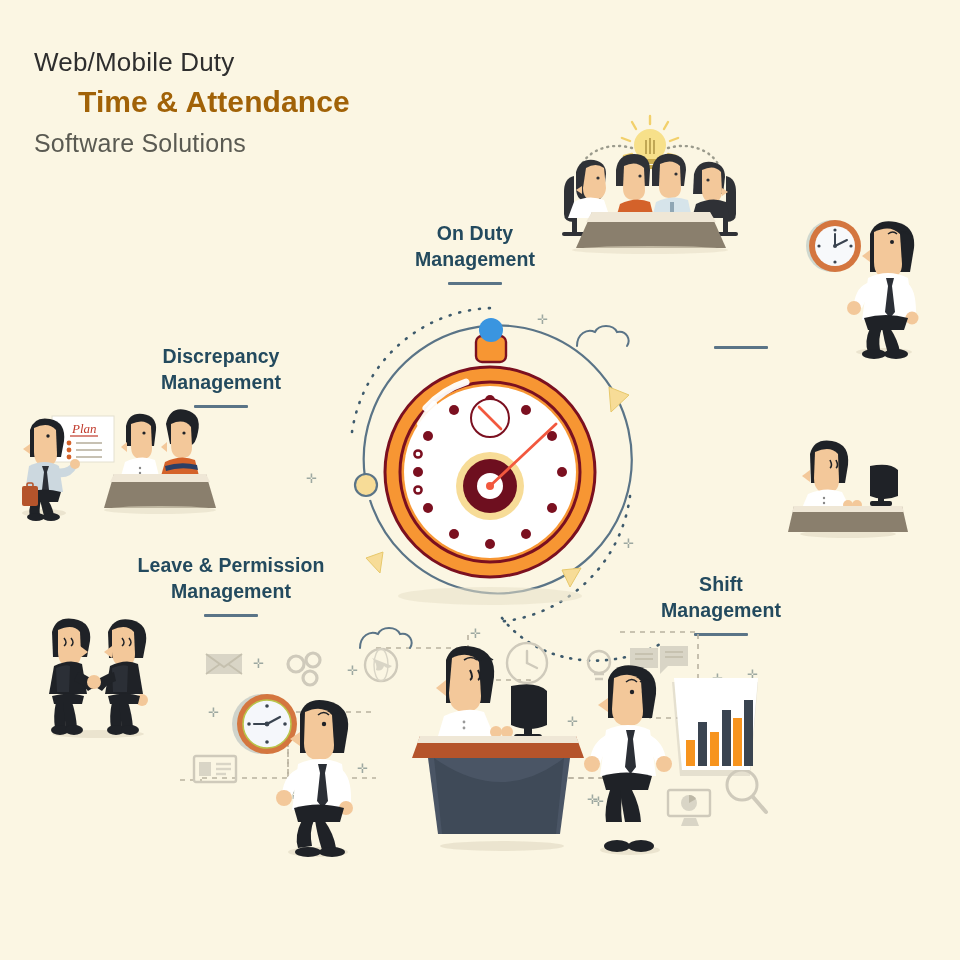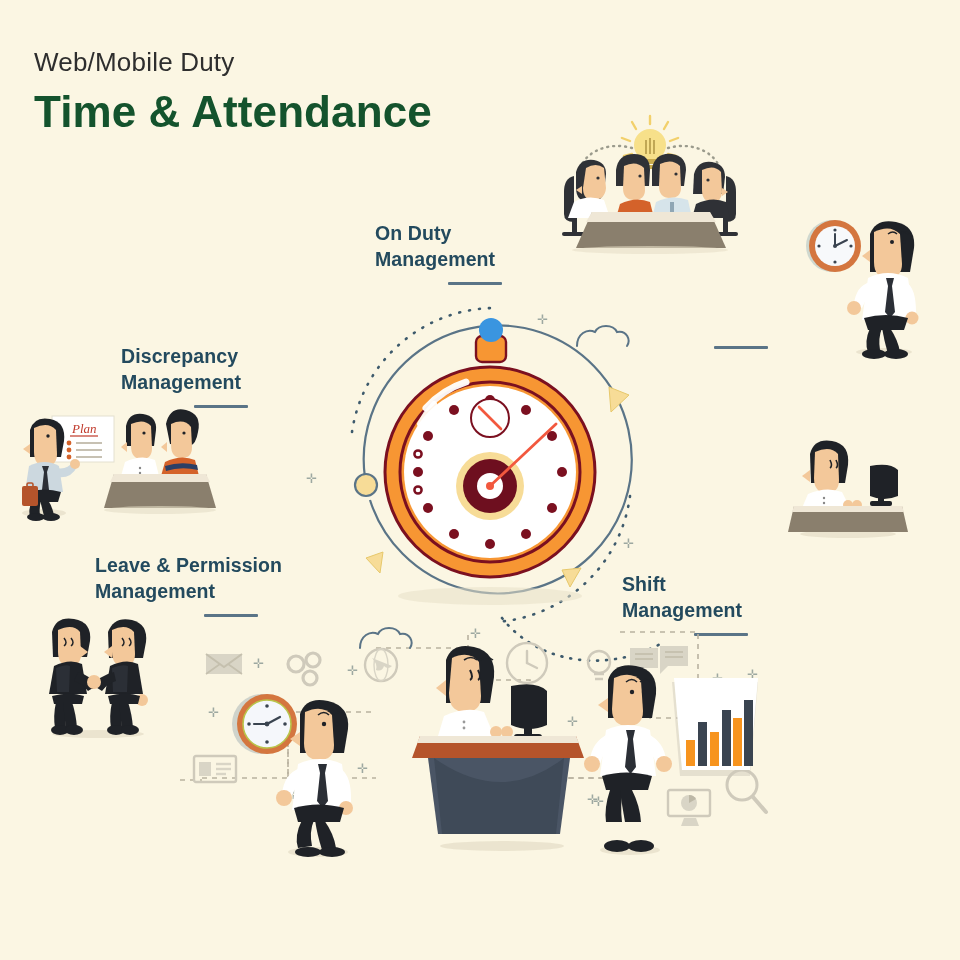--- a/index.html
+++ b/index.html
@@ -13,30 +13,30 @@
   }
   #stage{position:relative;width:960px;height:960px;overflow:hidden;}
 
   
   #title-block{position:absolute;left:34px;top:48px;}
   .t-line1{
     font-size:26px;font-weight:400;color:#2e2e2e;letter-spacing:.2px;
     line-height:1.15;
   }
   .t-line2{
-    font-size:44px;font-weight:bold;color:#14532d;letter-spacing:.1px;
-    line-height:1.35;margin-top:4px;
+    font-size:30px;font-weight:bold;color:#a16207;letter-spacing:.1px;
+    line-height:1.35;margin-top:4px;margin-left:44px;
   }
   .t-line3{
     font-size:25px;font-weight:400;color:#5a5a52;letter-spacing:.2px;
     line-height:1.2;margin-top:6px;
   }
 
   
-  .seclabel{position:absolute;}
+  .seclabel{position:absolute;text-align:center;}
   .seclabel .txt{
     font-size:19.5px;font-weight:bold;color:#234a5e;
     line-height:1.33;letter-spacing:.1px;white-space:pre-line;
   }
   .seclabel .rule{
     width:54px;height:3px;background:#5a7487;margin:9px auto 0;border-radius:1px;
   }
   #lab-onduty     {left:375px;top:221px;width:200px;}
   #lab-discrepancy{left:121px;top:344px;width:200px;}
   #lab-flexi      {left:641px;top:337px;width:200px;}
@@ -49,20 +49,21 @@
   .plus{position:absolute;color:#7e8f8b;font-size:13px;line-height:1;opacity:.75;}
 </style>
 </head>
 <body style="background: rgb(251, 246, 227);">
 
 <div id="stage">
 
   <div id="title-block">
     <div class="t-line1">Web/Mobile Duty</div>
     <div class="t-line2">Time &amp; Attendance</div>
+    <div class="t-line3">Software Solutions</div>
   </div>
 
   <div class="seclabel" id="lab-onduty">
     <div class="txt">On Duty
 Management</div>
     <div class="rule"></div>
   </div>
   <div class="seclabel" id="lab-discrepancy">
     <div class="txt">Discrepancy
 Management</div>

